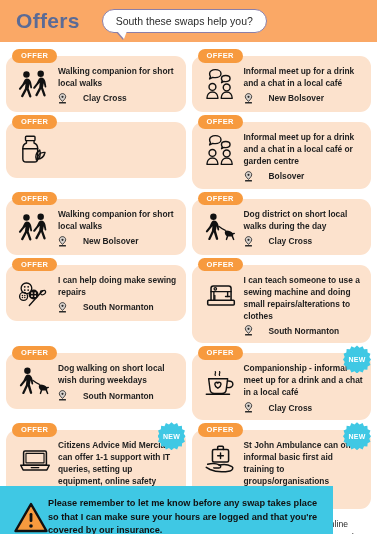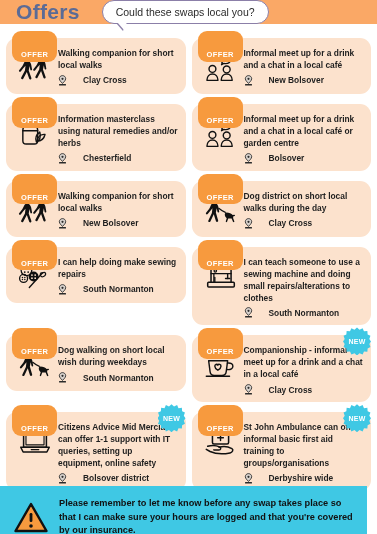--- a/index.html
+++ b/index.html
@@ -15,21 +15,21 @@
   #page {
     position: relative;
     width: 377px;
     height: 534px;
     background: #ffffff;
   }
 
   
   .header {
     position: relative;
-    height: 24px;
+    height: 42px;
     background: #faa866;
     display: flex;
     align-items: center;
     padding-left: 16px;
   }
 
   .header-title {
     font-size: 21px;
     font-weight: bold;
     color: #5b6b96;
@@ -87,21 +87,21 @@
 
   .offer-badge {
     position: absolute;
     top: 0;
     left: 6px;
     background: #f79a3e;
     color: #ffffff;
     font-size: 7.5px;
     font-weight: bold;
     letter-spacing: 0.4px;
-    padding: 20px 9px 3px 9px;
+    padding: 3px 9px 3px 9px;
     border-radius: 9px;
     z-index: 3;
     line-height: 1;
   }
 
   .new-badge {
     position: absolute;
     top: -1px;
     right: 0px;
     width: 28px;
@@ -174,45 +174,44 @@
     line-height: 1.52;
     color: #1f1f1f;
     text-align: center;
   }
 
   
   .warning-banner {
     position: absolute;
     left: 0;
     bottom: 0;
-    width: 367px;
+    width: 333px;
     height: 48px;
     background: #3fc8e4;
     display: flex;
     align-items: center;
     padding: 15px 12px 0 14px;
-    gap: 11px;
   }
   .warning-icon { flex: 0 0 34px; width: 34px; height: 31px; }
   .warning-icon svg { display: block; }
   .warning-text {
     font-size: 9.2px;
     font-weight: bold;
     line-height: 1.45;
     color: #111111;
   }
 </style>
 </head>
 <body>
 
 <div id="page">
 
   <div class="header">
     <div class="header-title">Offers</div>
-    <div class="speech-bubble">Could these swaps local you?</div>
+    <div class="speech-bubble">South these swaps help you?</div>
   </div>
 
   <div class="grid" id="card-grid">
       <div class="card-wrap">
     <div class="offer-badge">OFFER</div>
 
     <div class="card">
       <div class="card-icon">
             <svg viewBox="0 0 44 40" width="42" height="38">
       <g fill="#111111">
@@ -277,33 +276,20 @@
             <svg viewBox="0 0 44 40" width="42" height="38">
       <g fill="none" stroke="#111111" stroke-width="1.5" stroke-linejoin="round" stroke-linecap="round">
         <rect x="12" y="3.5" width="10" height="4.5" rx="1"></rect>
         <path d="M13 8 L13 10.5 C10.6 11.4 9.2 13.4 9.2 16 L9.2 27 C9.2 29.2 10.6 30.5 12.6 30.5 L21.4 30.5 C23.4 30.5 24.8 29.2 24.8 27 L24.8 16 C24.8 13.4 23.4 11.4 21 10.5 L21 8"></path>
         <path d="M9.2 16.5 L24.8 16.5"></path>
         <path d="M24 27.5 C28 27.5 31.5 25 32.5 20.5 C28.5 20 25 22.5 24 27.5 Z"></path>
         <path d="M23.5 28.5 C22 24.5 23.5 20.5 27 18 C28.5 22.5 27 27 23.5 28.5 Z"></path>
       </g>
     </svg>
           </div>
-      <div class="card-body">
-        <div class="card-text">Information masterclass using natural remedies and/or herbs</div>
-        <div class="card-location">
-          <span class="pin-icon">
-                <svg viewBox="0 0 9 11" width="9" height="11">
-    <path d="M4.5 0.6 C2.7 0.6 1.3 2 1.3 3.8 C1.3 5.6 4.5 8.4 4.5 8.4 C4.5 8.4 7.7 5.6 7.7 3.8 C7.7 2 6.3 0.6 4.5 0.6 Z" fill="#d8d2cd" stroke="#2b2b2b" stroke-width="0.9"></path>
-    <circle cx="4.5" cy="3.8" r="1.1" fill="#2b2b2b"></circle>
-    <rect x="1" y="9.1" width="7" height="1.5" rx="0.5" fill="#2b2b2b"></rect>
-  </svg>
-              </span>
-          <span>Chesterfield</span>
-        </div>
-      </div>
     </div>
       </div>
       <div class="card-wrap">
     <div class="offer-badge">OFFER</div>
 
     <div class="card">
       <div class="card-icon">
             <svg viewBox="0 0 44 40" width="42" height="38">
       <g fill="none" stroke="#111111" stroke-width="1.5" stroke-linecap="round" stroke-linejoin="round">
         <path d="M10 7 C10 4.5 12.6 2.8 16 2.8 C19.4 2.8 22 4.5 22 7 C22 9.5 19.4 11.2 16 11.2 C15 11.2 14.1 11.1 13.3 10.9 L10 12.6 L10.9 9.9 C10.3 9.1 10 8.1 10 7 Z"></path>

